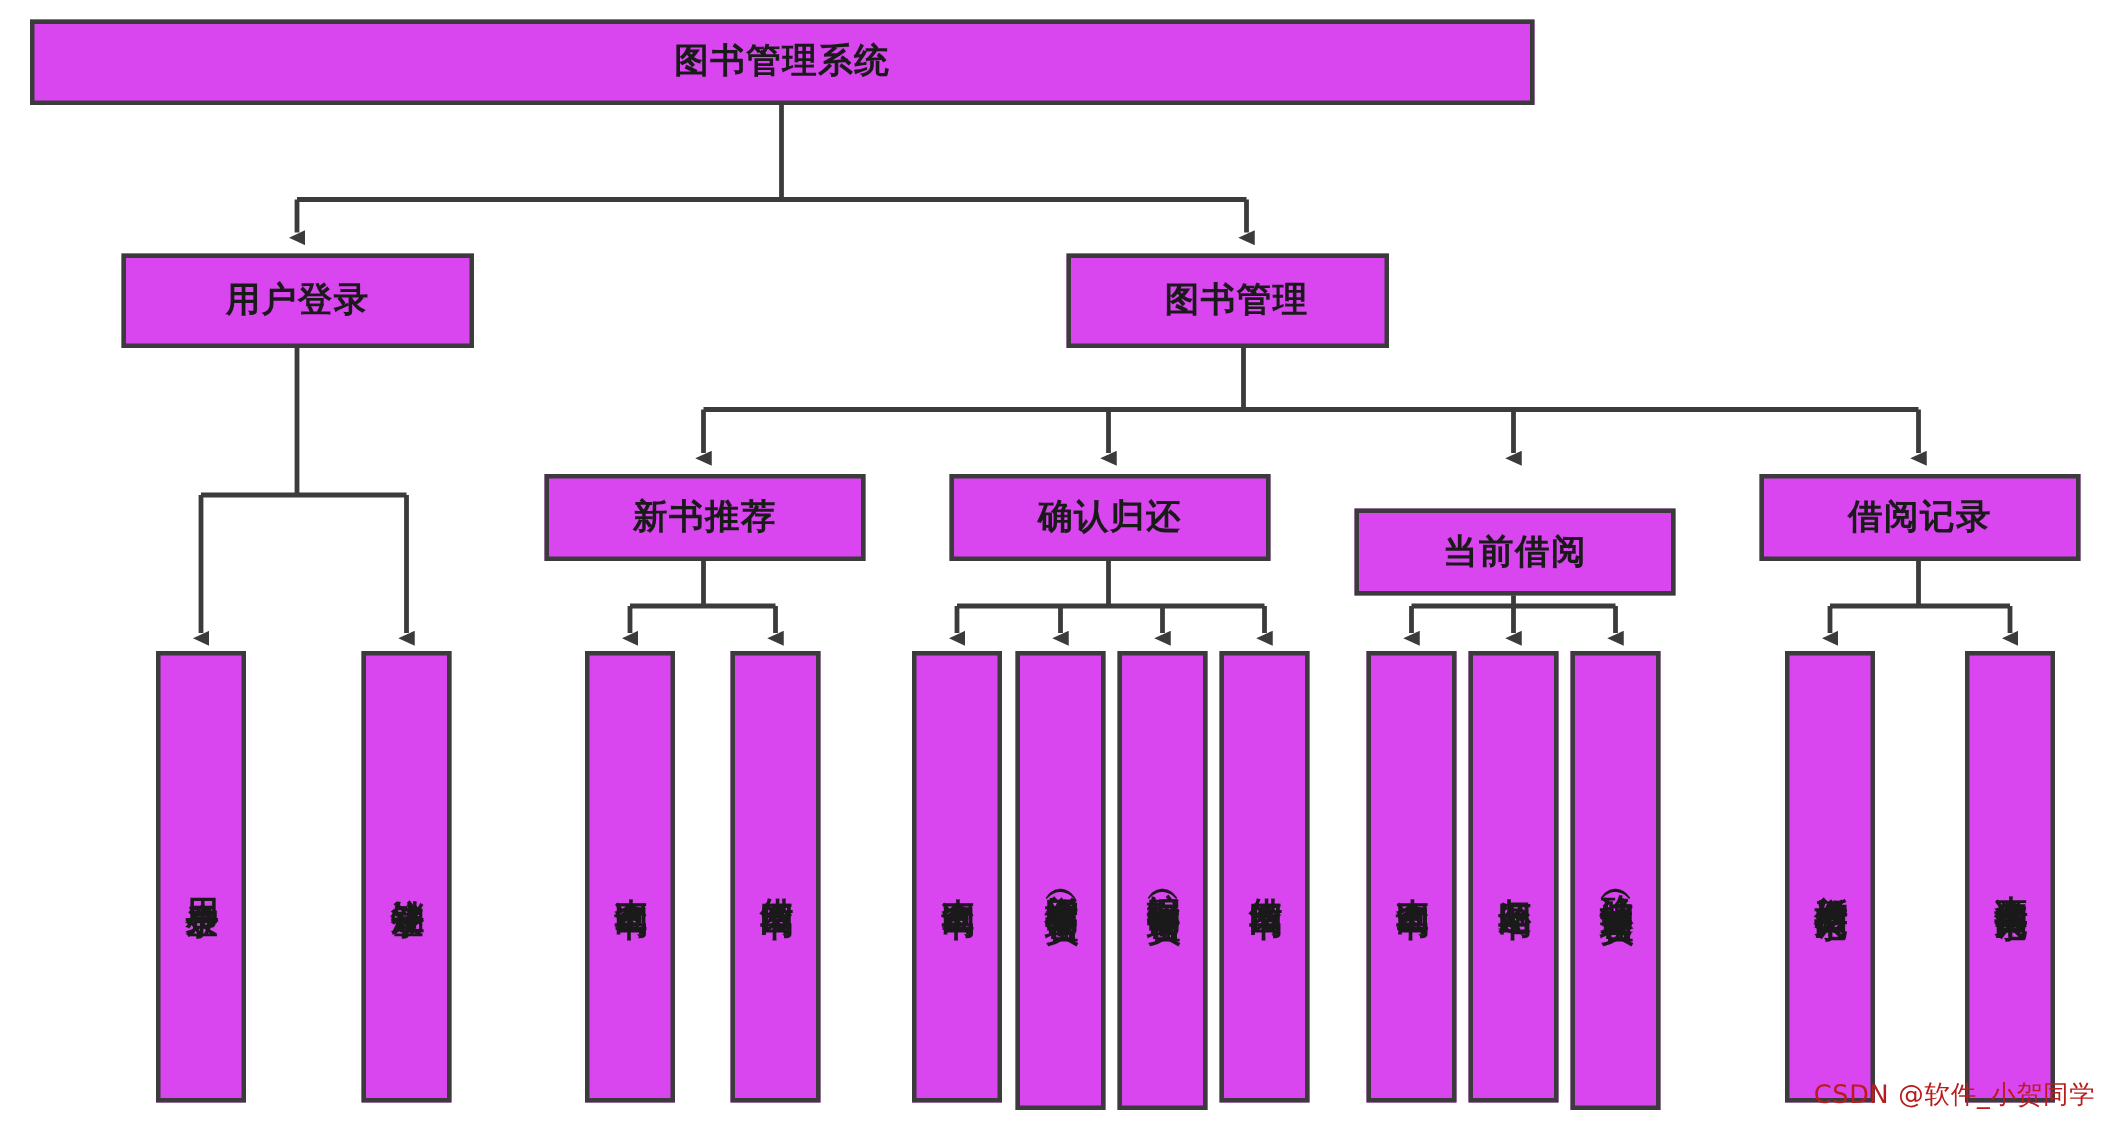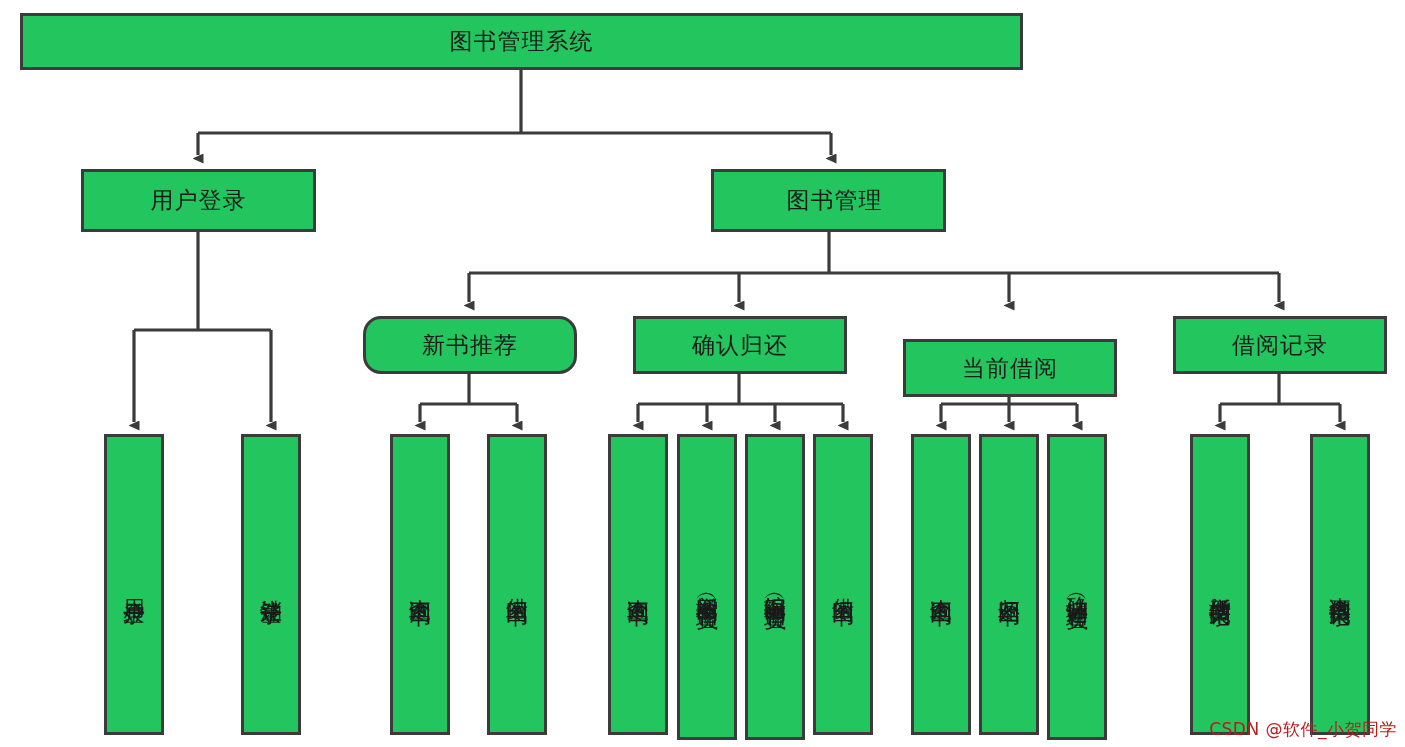--- a/index.html
+++ b/index.html
@@ -24,27 +24,28 @@
     left: 0;
     top: 0;
     width: 1405px;
     height: 747px;
     pointer-events: none;
   }
   .node {
     position: absolute;
     box-sizing: border-box;
     border: 3px solid #3b3b3b;
-    background: #22c55e;
+    background: #d946ef;
     display: flex;
     align-items: center;
     justify-content: center;
     color: #1a1a1a;
     line-height: 1.08;
     text-align: center;
+    font-weight: bold;
   }
   .node.horiz {
     font-size: 23px;
     letter-spacing: 1px;
   }
   .node.vert {
     writing-mode: vertical-rl;
     text-orientation: upright;
     font-size: 22px;
     letter-spacing: 2px;
@@ -124,25 +125,25 @@
     </g>
   </svg>
 
   <div class="node horiz" style="left:20px; top:13px; width:1003px; height:57px;">
     <span>图书管理系统</span>
   </div>
 
   <div class="node horiz" style="left:81px; top:169px; width:235px; height:63px;">
     <span>用户登录</span>
   </div>
-  <div class="node horiz" style="left:711px; top:169px; width:235px; height:63px;padding-left:12px;">
+  <div class="node horiz" style="left:711px; top:169px; width:215px; height:63px;padding-left:12px;">
     <span>图书管理</span>
   </div>
 
-  <div class="node horiz" style="left:363px; top:316px; width:214px; height:58px;border-radius:18px;">
+  <div class="node horiz" style="left:363px; top:316px; width:214px; height:58px;">
     <span>新书推荐</span>
   </div>
   <div class="node horiz" style="left:633px; top:316px; width:214px; height:58px;">
     <span>确认归还</span>
   </div>
   <div class="node horiz" style="left:903px; top:316px; width:214px; height:58px;margin-top:23px;">
     <span>当前借阅</span>
   </div>
   <div class="node horiz" style="left:1173px; top:316px; width:214px; height:58px;">
     <span>借阅记录</span>

